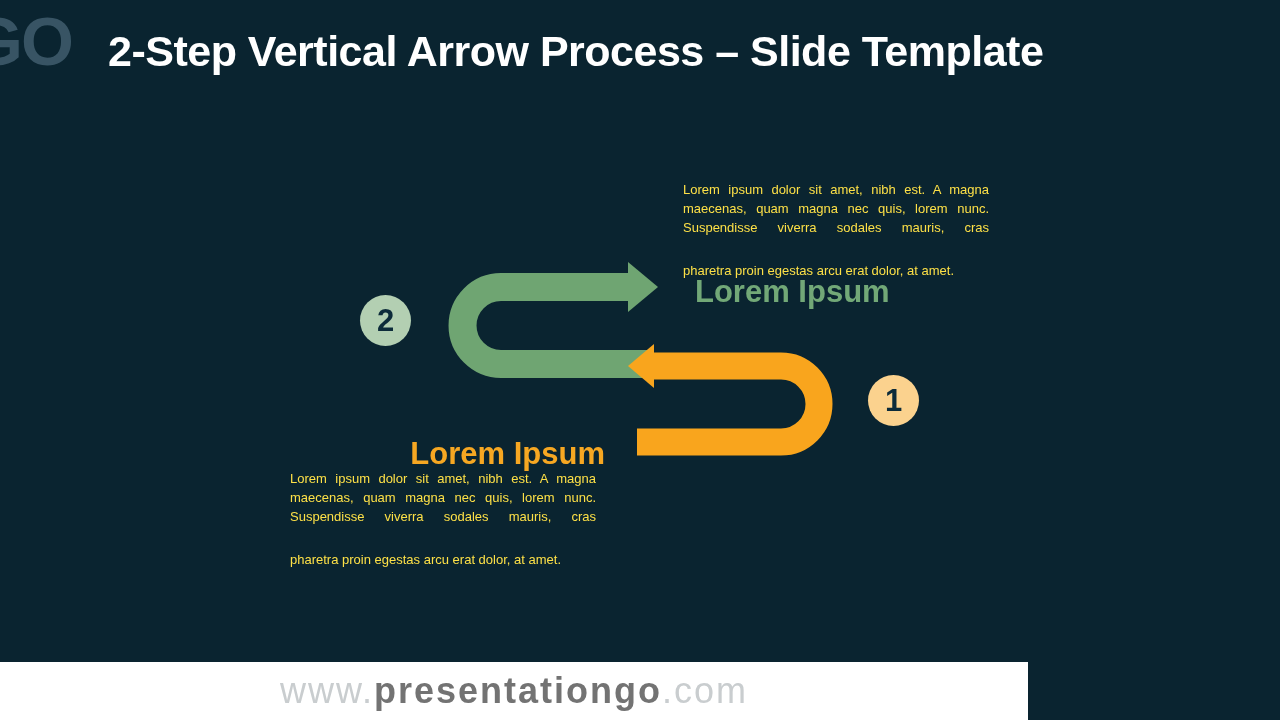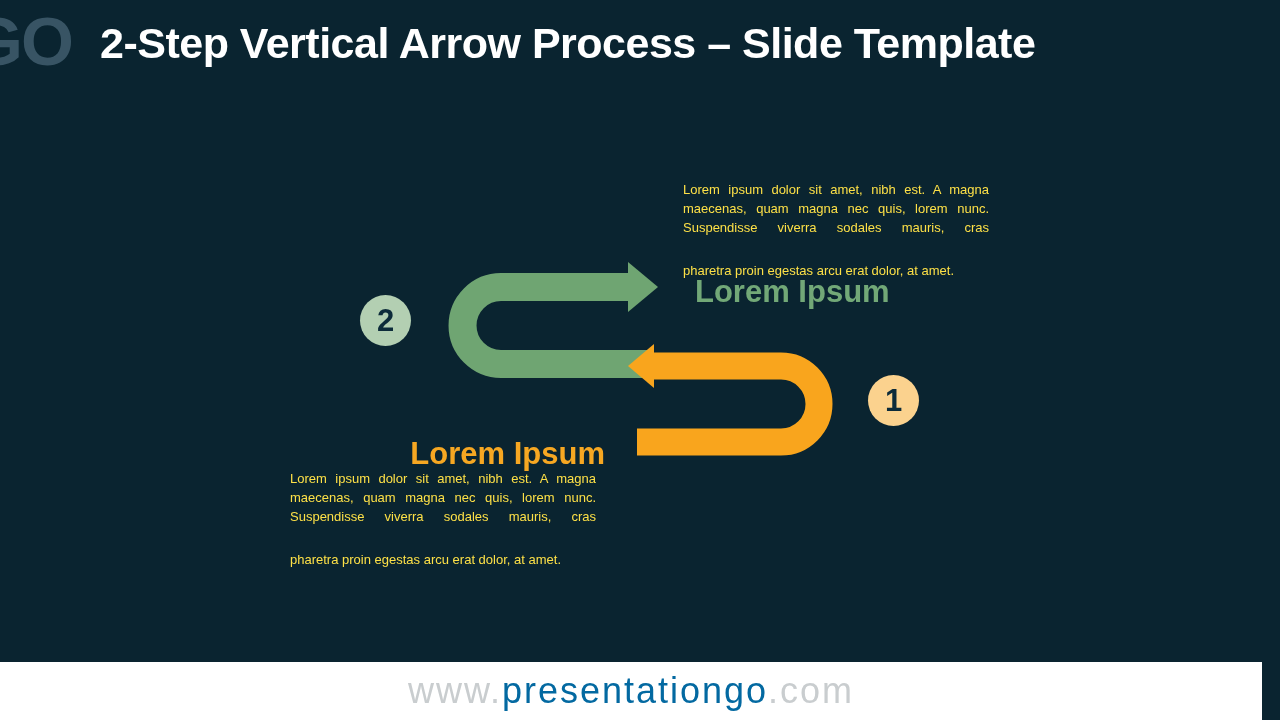--- a/index.html
+++ b/index.html
@@ -11,21 +11,21 @@
     font-family:"Liberation Sans", sans-serif;
   }
   
   .logo{
     position:absolute;left:-30px;top:2px;
     font-size:68px;font-weight:bold;letter-spacing:-2px;
     color:#3D5A6A;opacity:.9;
     user-select:none;
   }
   .title{
-    position:absolute;left:100px;top:19px;margin:0;
+    position:absolute;left:100px;top:19px;margin:8px;
     font-size:43px;font-weight:bold;color:#FFFFFF;
     letter-spacing:-0.5px;white-space:nowrap;
   }
   .diagram-svg{position:absolute;left:0;top:0;}
   .badge{
     position:absolute;width:51px;height:51px;border-radius:50%;
     display:flex;align-items:center;justify-content:center;
     font-size:31px;font-weight:bold;color:#0C2B3A;
   }
   .badge-2{left:360px;top:295px;background:#B3CFB2;}
@@ -38,27 +38,27 @@
   .heading-orange{left:287px;top:426px;width:306px;text-align:right;color:#F6A722;}
   .body-block{
     position:absolute;width:306px;
     font-size:13px;line-height:19px;color:#fde047;
   }
   .body-top-right{left:683px;top:180px;}
   .body-bottom-left{left:290px;top:469px;}
   .jline{text-align:justify;text-align-last:justify;}
   .lline{text-align:left;margin-top:24px;}
   .footer{
-    position:absolute;left:0;bottom:0;width:1262px;height:58px;
+    position:absolute;left:0;bottom:0;width:1028px;height:58px;
     background:#FFFFFF;
     display:flex;align-items:center;justify-content:center;
     font-size:36px;letter-spacing:2px;line-height:1;
   }
   .footer .dim{color:#C9CDCF;}
-  .footer .strong{color:#0369a1;font-weight:normal;}
+  .footer .strong{color:#737373;font-weight:bold;}
 </style>
 </head>
 <body>
 
 <div class="slide">
 
   <div class="logo">GO</div>
 
   <h1 class="title">2-Step Vertical Arrow Process – Slide Template</h1>
 

